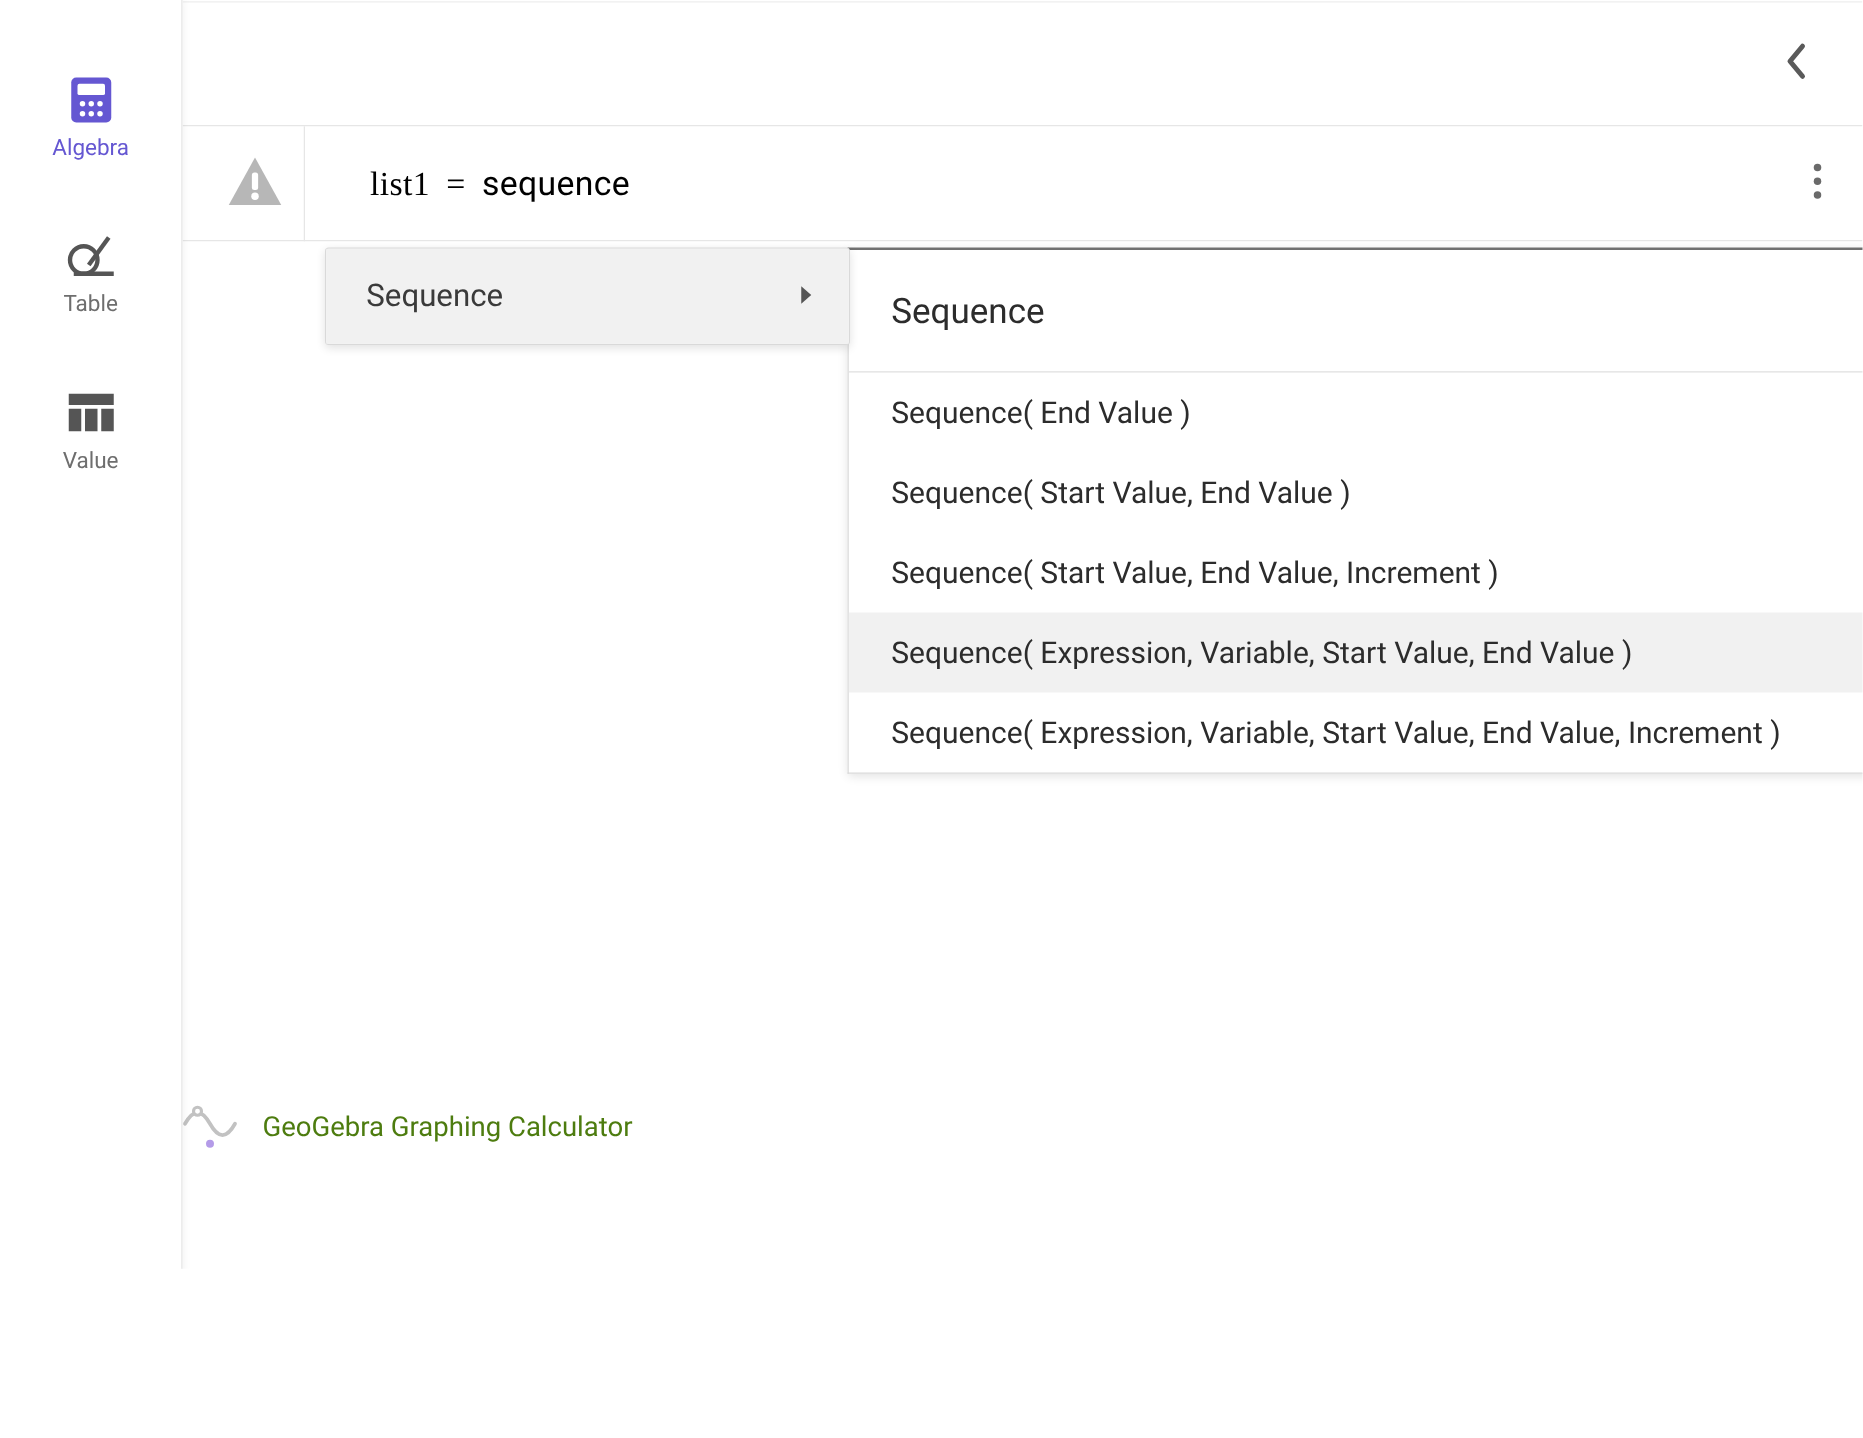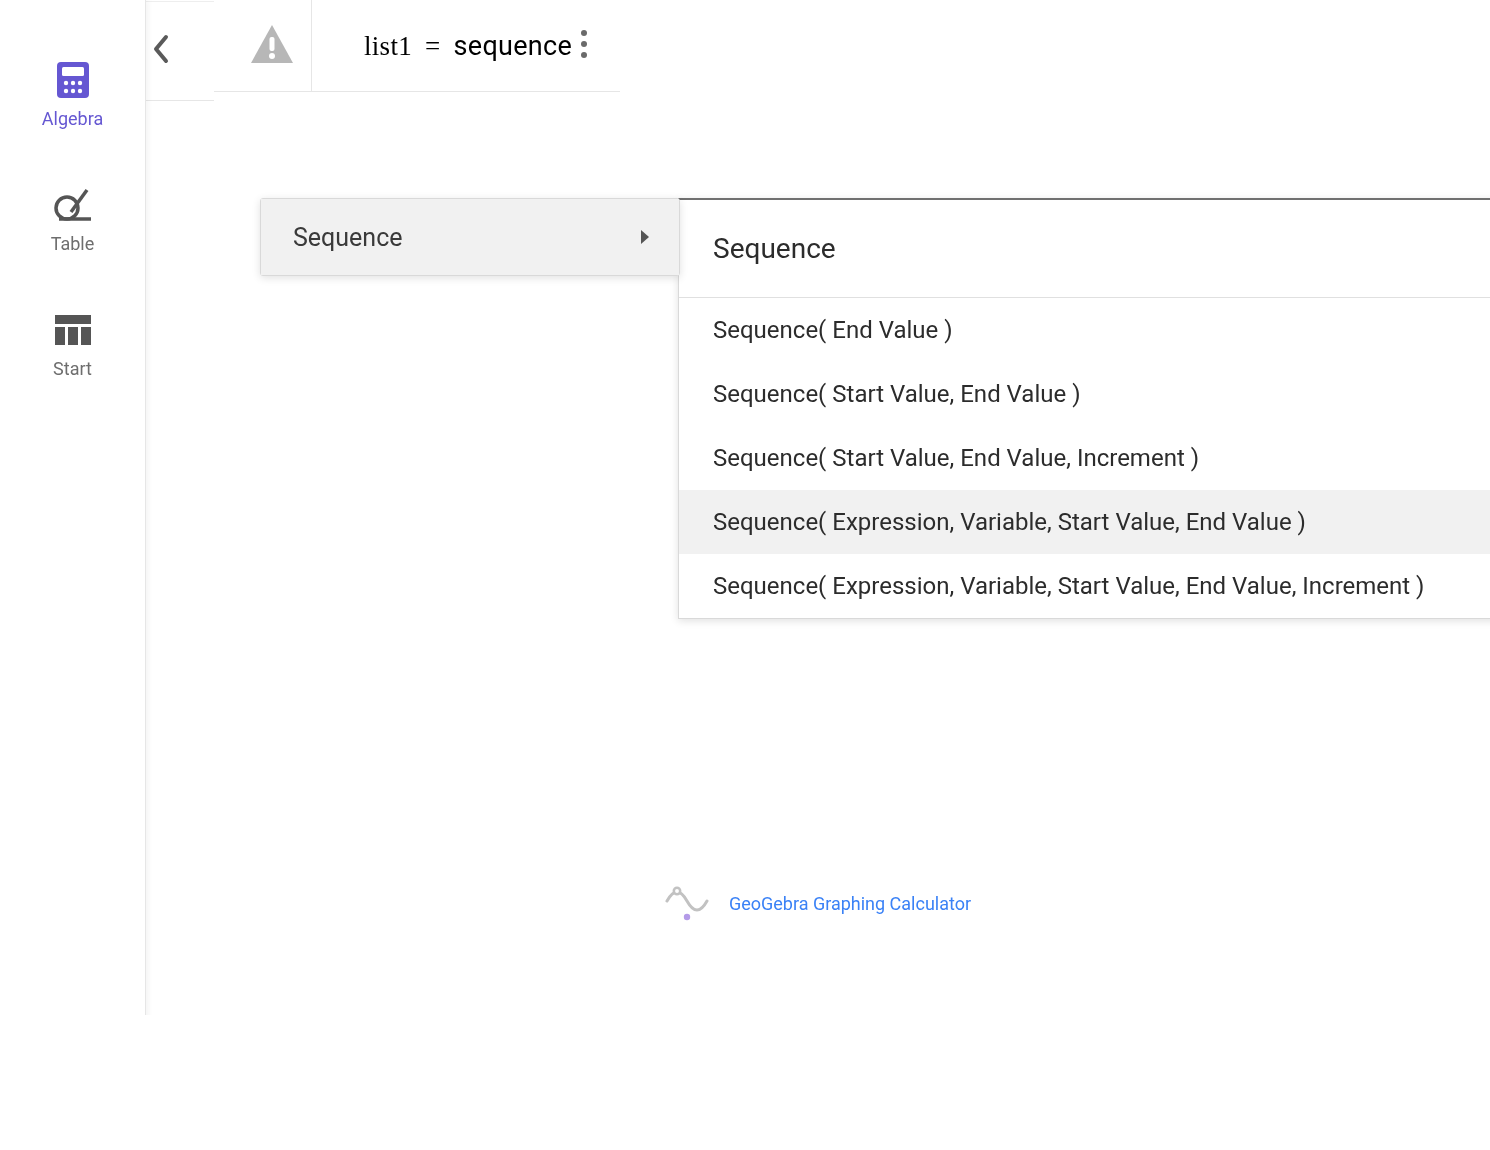--- a/index.html
+++ b/index.html
@@ -31,21 +31,21 @@
   .keyboard-btn {
     position: absolute; left: 8px; bottom: 8px;
     width: 64px; height: 44px; border-radius: 6px;
     background: #666; display:flex; align-items:center; justify-content:center;
     cursor: pointer;
   }
 
   
   .main {
     position: absolute; left: 146px; top: 0; right: 0; height: 1150px;
-    display: flex; flex-direction: row;
+    display: flex; flex-direction: column;
   }
 
   
   .topbar {
     height: 100px; border-bottom: 1px solid #e6e6e6;
     display:flex; align-items:center; justify-content:flex-end;
     padding-right: 36px;
     border-top: 1px solid #eee;
     margin-top: 1px;
   }
@@ -104,22 +104,22 @@
   .popup2 .opt {
     height: 64px; display:flex; align-items:center;
     padding-left: 34px; font-size: 24px; color:#2c2c2c;
     white-space: nowrap; cursor:pointer;
   }
   .popup2 .opt.highlight { background: #f1f1f1; }
 
   
   .branding {
     position: absolute; left: 146px; right: 0; bottom: 90px;
-    display:flex; align-items:center; justify-content:center; gap: 20px;
-    color: #3b82f6; font-size: 18px;
+    display:flex; align-items:center; gap: 20px;
+    color: #4d7c0f; font-size: 22px;
   }
 </style>
 </head>
 <body>
 
 <div class="viewport">
 
   <div class="sidebar">
     <div class="sidebar-item active">
       <span class="icon">
@@ -150,21 +150,21 @@
 
     <div class="sidebar-item">
       <span class="icon">
         <svg width="40" height="34" viewBox="0 0 40 34">
           <rect x="2" y="2" width="36" height="9" fill="#555"></rect>
           <rect x="2" y="14" width="10" height="18" fill="#555"></rect>
           <rect x="15" y="14" width="10" height="18" fill="#555"></rect>
           <rect x="28" y="14" width="10" height="18" fill="#555"></rect>
         </svg>
       </span>
-      <span class="label">Start</span>
+      <span class="label">Value</span>
     </div>
   </div>
 
   <div class="keyboard-btn">
     <span>
       <svg width="42" height="24" viewBox="0 0 42 24">
         <rect x="2" y="2" width="4" height="4" fill="#fff"></rect>
         <rect x="9" y="2" width="4" height="4" fill="#fff"></rect>
         <rect x="16" y="2" width="4" height="4" fill="#fff"></rect>
         <rect x="23" y="2" width="4" height="4" fill="#fff"></rect>

